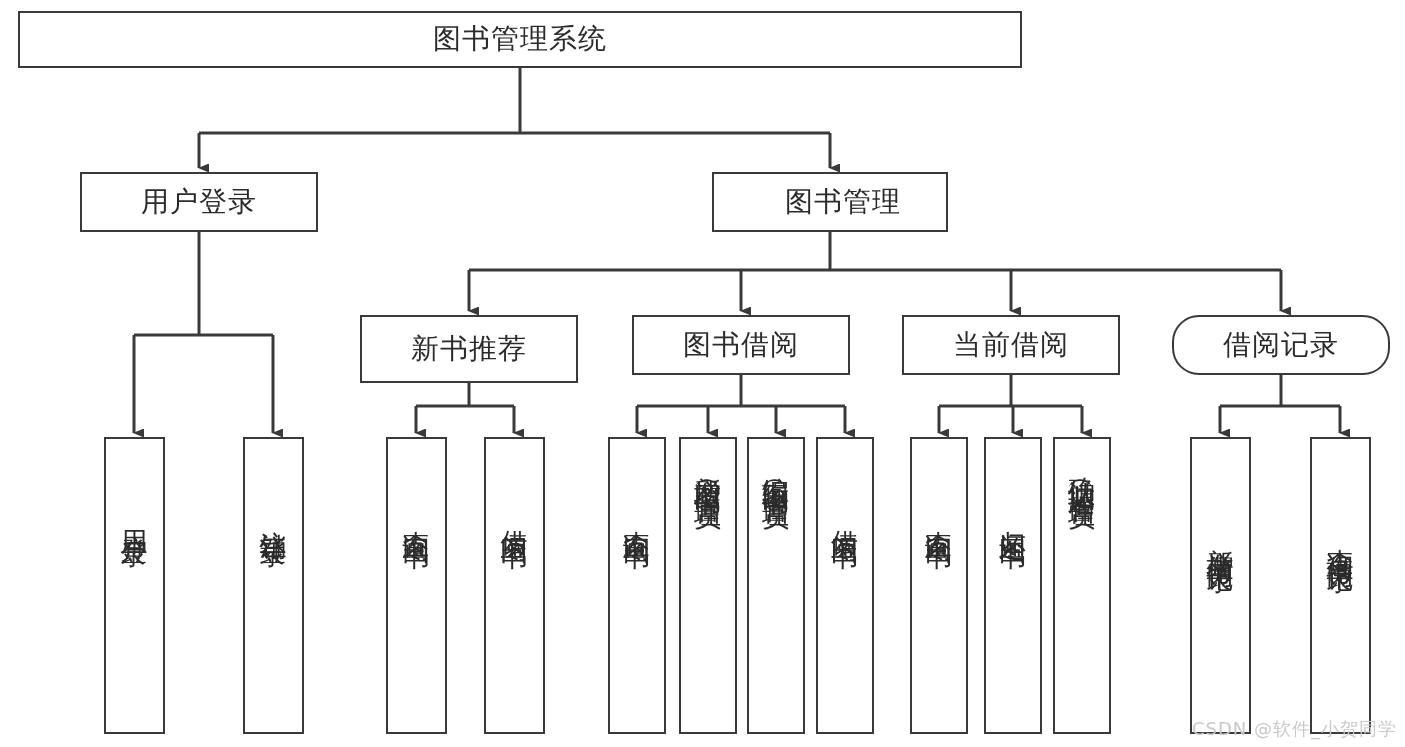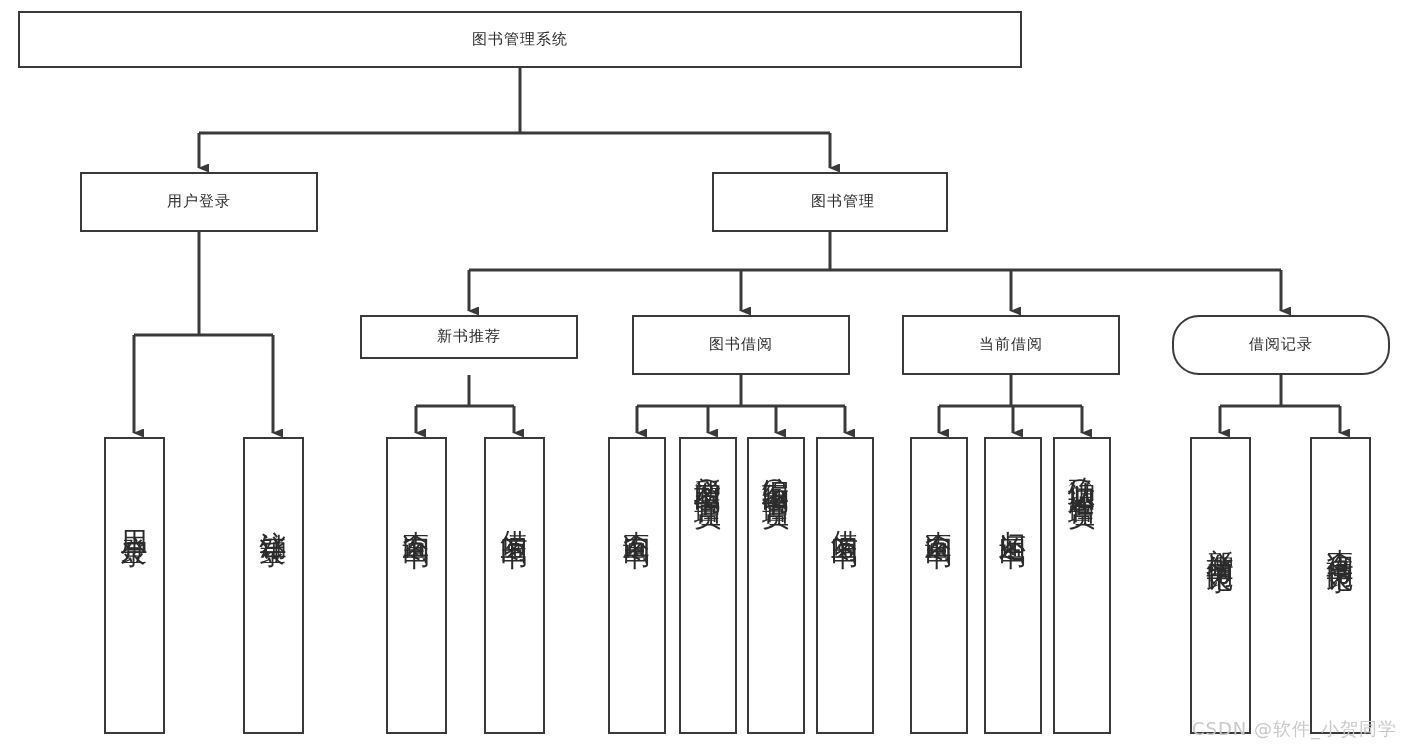--- a/index.html
+++ b/index.html
@@ -38,21 +38,21 @@
   }
   .node-label {
     display: block;
     text-align: center;
     color: #2b2b2b;
     letter-spacing: 1px;
     line-height: 1.15;
     white-space: nowrap;
   }
   .node.horizontal .node-label {
-    font-size: 15px;
+    font-size: 28px;
   }
   .node.vertical {
     align-items: flex-start;
     padding-top: 10px;
   }
   .node.vertical .node-label {
     writing-mode: vertical-rl;
     text-orientation: upright;
     font-size: 27px;
     letter-spacing: 4px;
@@ -137,21 +137,21 @@
     <span class="node-label">图书管理系统</span>
   </div>
 
   <div class="node horizontal" style="left:80px; top:172px; width:238px; height:60px;">
     <span class="node-label">用户登录</span>
   </div>
   <div class="node horizontal" style="left:712px; top:172px; width:236px; height:60px;padding-left:26px;">
     <span class="node-label">图书管理</span>
   </div>
 
-  <div class="node horizontal" style="left:360px; top:315px; width:218px; height:44px;">
+  <div class="node horizontal" style="left:360px; top:315px; width:218px; height:68px;">
     <span class="node-label">新书推荐</span>
   </div>
   <div class="node horizontal" style="left:632px; top:315px; width:218px; height:60px;">
     <span class="node-label">图书借阅</span>
   </div>
   <div class="node horizontal" style="left:902px; top:315px; width:218px; height:60px;">
     <span class="node-label">当前借阅</span>
   </div>
   <div class="node horizontal" style="left:1172px; top:315px; width:218px; height:60px;border-radius:27px;">
     <span class="node-label">借阅记录</span>

